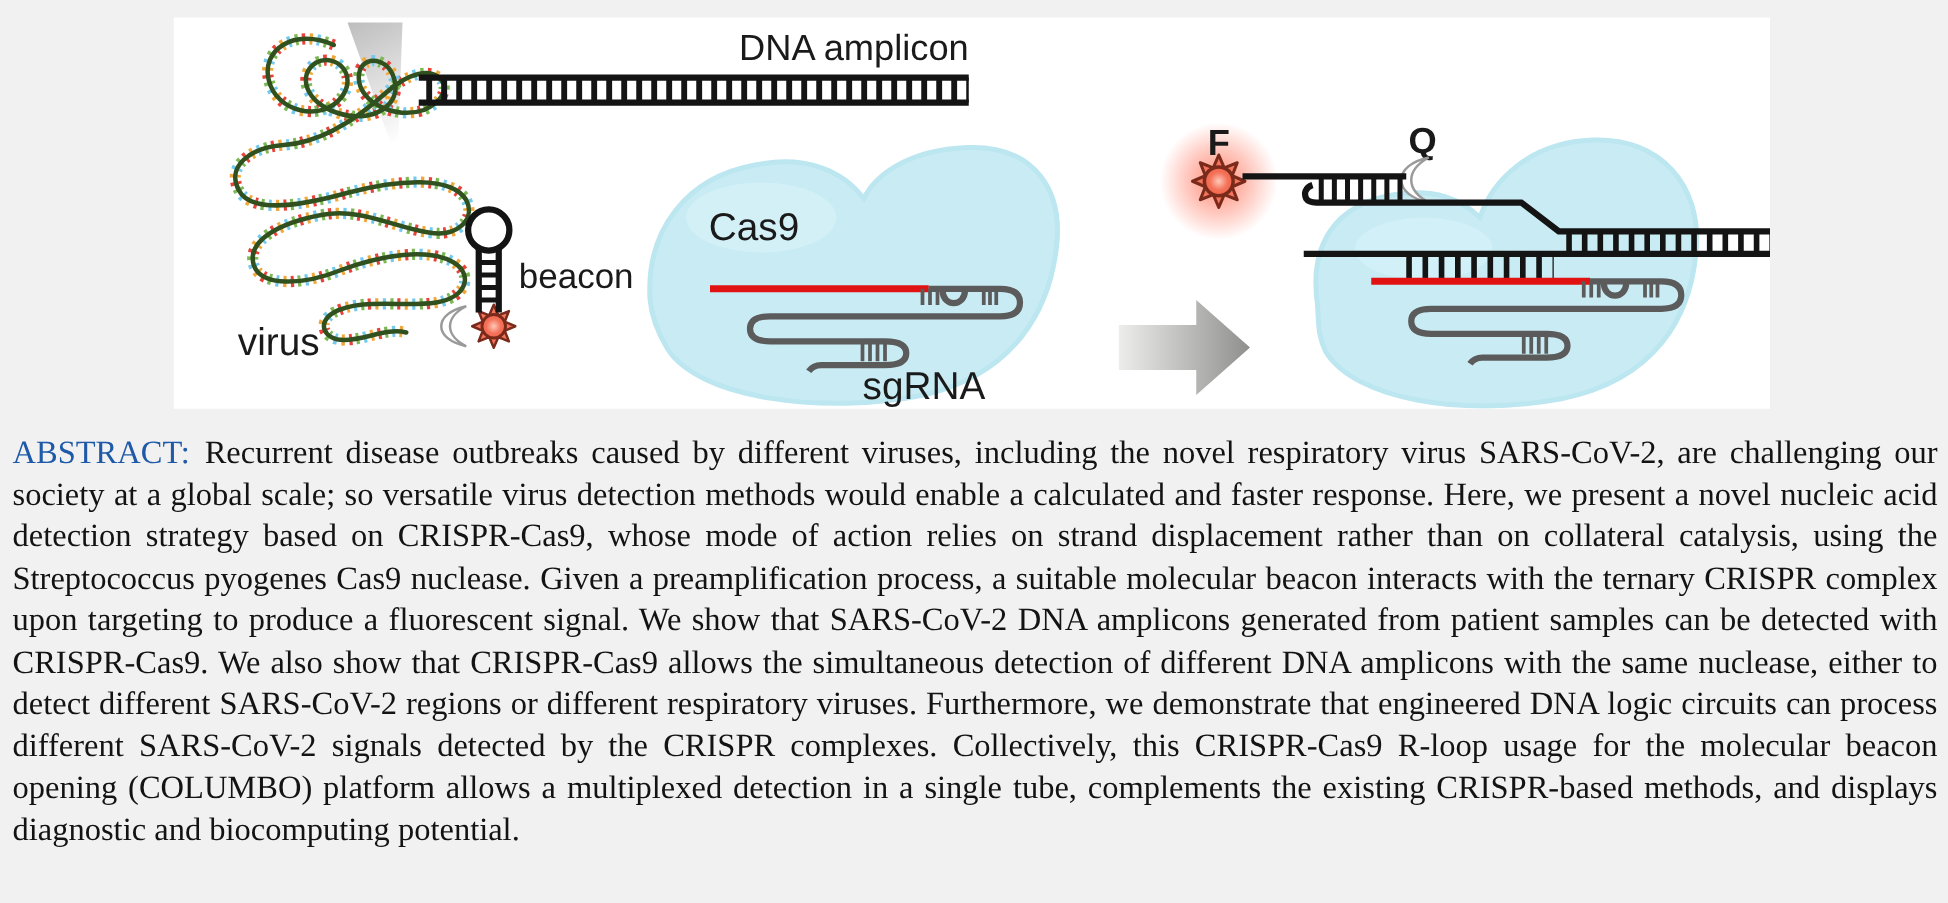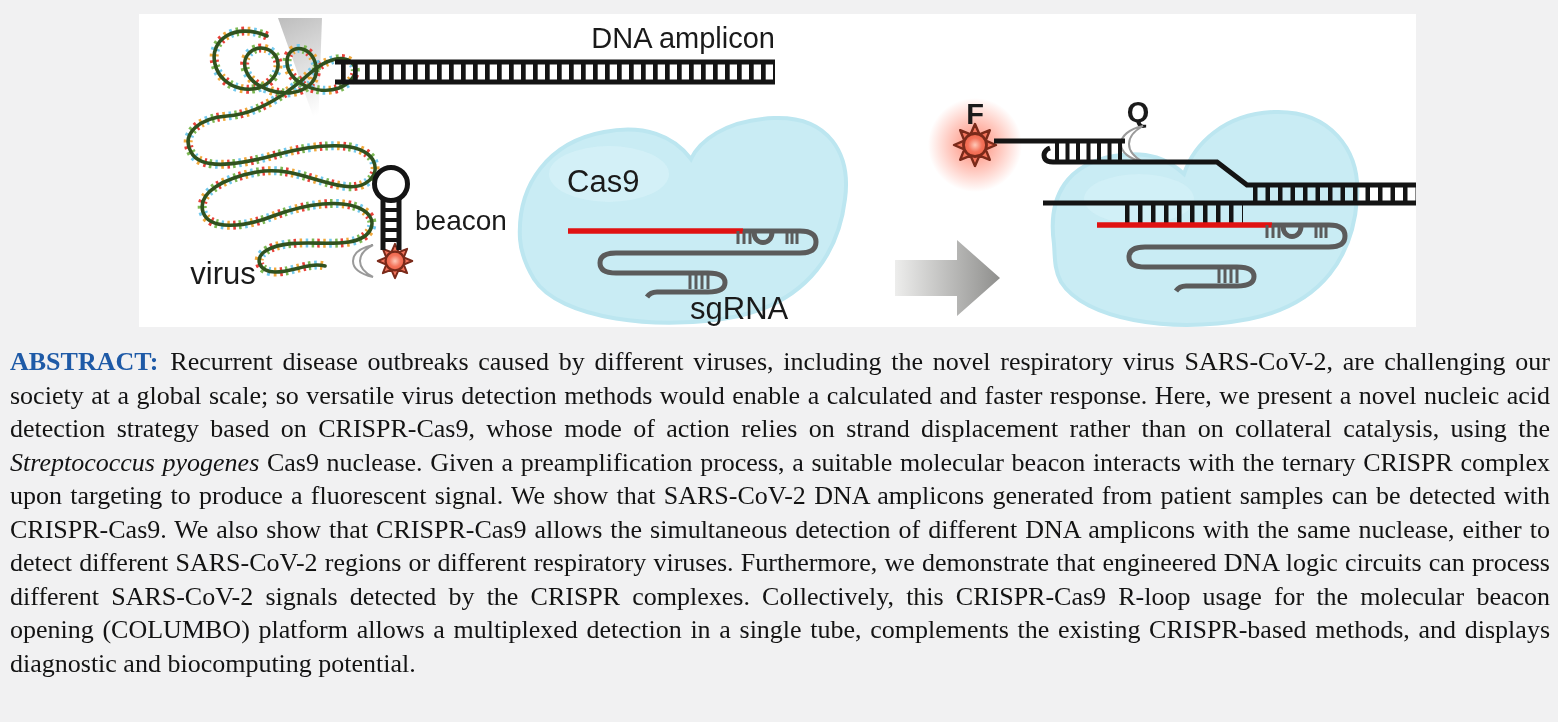--- a/index.html
+++ b/index.html
@@ -10,22 +10,22 @@
   *{margin:0;padding:0;box-sizing:border-box}
   body{width:1558px;height:722px;background:var(--page_bg);font-family:"Liberation Serif","DejaVu Serif",serif;overflow:hidden;position:relative}
   .figure-panel{position:absolute;left:139px;top:14px;width:1277px;height:313px;background:var(--panel_bg)}
   .figure-panel svg{display:block;width:100%;height:100%}
   .fig-label{font-family:"Liberation Sans","DejaVu Sans",sans-serif;fill:#1a1a1a}
   .dna{stroke:var(--dna_black);fill:none}
   .scaf{stroke:var(--scaffold_gray);fill:none}
   .spacer{stroke:var(--spacer_red)}
   .abstract{position:absolute;left:10px;top:345px;width:1540px;text-align:justify;
             font-size:26px;line-height:33.5px;color:var(--text_color)}
-  .abstract-heading{font-weight:bold;color:var(--abstract_heading);margin-right:12px}
-  .italic{font-style:italic}
+  .abstract-heading{font-weight:normal;color:var(--abstract_heading);margin-right:12px}
+  .italic{}
 </style>
 </head>
 <body>
 
 <div class="figure-panel">
   <svg viewBox="0 0 1277 313">
     <defs>
       <linearGradient id="beamGrad" x1="0" y1="0" x2="0.2" y2="1">
         <stop offset="0" stop-color="#bdbdbd"></stop>
           <stop offset="1" stop-color="#ffffff"></stop>

